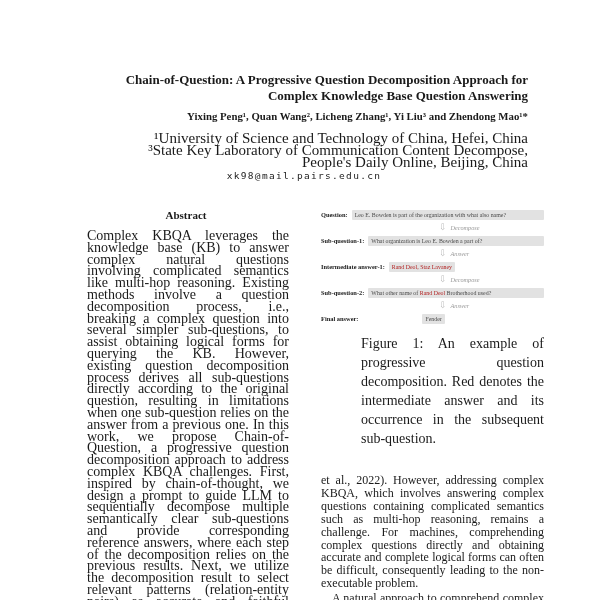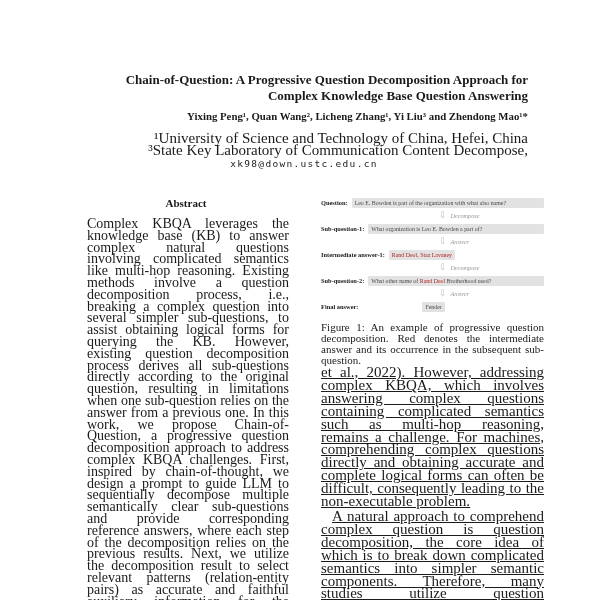--- a/index.html
+++ b/index.html
@@ -38,37 +38,38 @@
   .dbox {
     font-size: 5.9px; background: #e2e2e2; color: #4a4a4a;
     padding: 2px 3px; border-radius: 1px; white-space: nowrap; overflow: hidden;
   }
   .grow { flex: 1; }
   .red-text { color: #b22222; }
   .arrow-row { display: flex; align-items: center; padding-left: 118px; margin-bottom: 2px; height: 11px; }
   .arrow-icon { font-size: 9px; color: #bcbcbc; line-height: 1; }
   .arrow-label { font-size: 6.2px; color: #999; font-style: italic; margin-left: 4px; }
 
-  .fig-caption { font-size: 11px; line-height: 11px; text-align: justify; margin-top: 10px; }
-  .body-par { font-size: 15px; line-height: 12.9px; text-align: justify; margin: 0 0 0 0; hyphens: auto; text-decoration: underline; }
+  .fig-caption { font-size: 14px; line-height: 19px; text-align: justify; margin-top: 10px; margin-left: 40px; }
+  .body-par { font-size: 12px; line-height: 12.9px; text-align: justify; margin: 26px 0 0 0; hyphens: auto; }
   .body-par.indent { text-indent: 11px; margin-top: 2px; }
 </style>
 </head>
 <body>
 
 <div class="page">
 
   <h1 class="title">Chain-of-Question: A Progressive Question Decomposition Approach for Complex Knowledge Base Question Answering</h1>
 
   <div class="authors">Yixing Peng¹, Quan Wang², Licheng Zhang¹, Yi Liu³ and Zhendong Mao¹*</div>
 
   <div class="affil">¹University of Science and Technology of China, Hefei, China</div>
   <div class="affil">³State Key Laboratory of Communication Content Decompose,</div>
+  <div class="affil">People's Daily Online, Beijing, China</div>
 
-  <div class="email">xk98@down.ustc.edu.cn</div>
+  <div class="email">xk98@mail.pairs.edu.cn</div>
 
   <div class="columns">
 
     <div class="col-left">
       <div class="abstract-heading">Abstract</div>
       <div class="abstract-text">Complex KBQA leverages the knowledge base (KB) to answer complex natural questions involving complicated semantics like multi-hop reasoning. Existing methods involve a question decomposition process, i.e., breaking a complex question into several simpler sub-questions, to assist obtaining logical forms for querying the KB. However, existing question decomposition process derives all sub-questions directly according to the original question, resulting in limitations when one sub-question relies on the answer from a previous one. In this work, we propose Chain-of-Question, a progressive question decomposition approach to address complex KBQA challenges. First, inspired by chain-of-thought, we design a prompt to guide LLM to sequentially decompose multiple semantically clear sub-questions and provide corresponding reference answers, where each step of the decomposition relies on the previous results. Next, we utilize the decomposition result to select relevant patterns (relation-entity pairs) as accurate and faithful auxiliary information for the following logical form generation. Finally, we jointly perform logical form generation and answer prediction, utilizing the predicted answer to supplement non-executable logical forms. Experimental results demonstrate that our method achieves state-of-the-art performance on multiple datasets.</div>
     </div>
 
     <div class="col-right">
 

